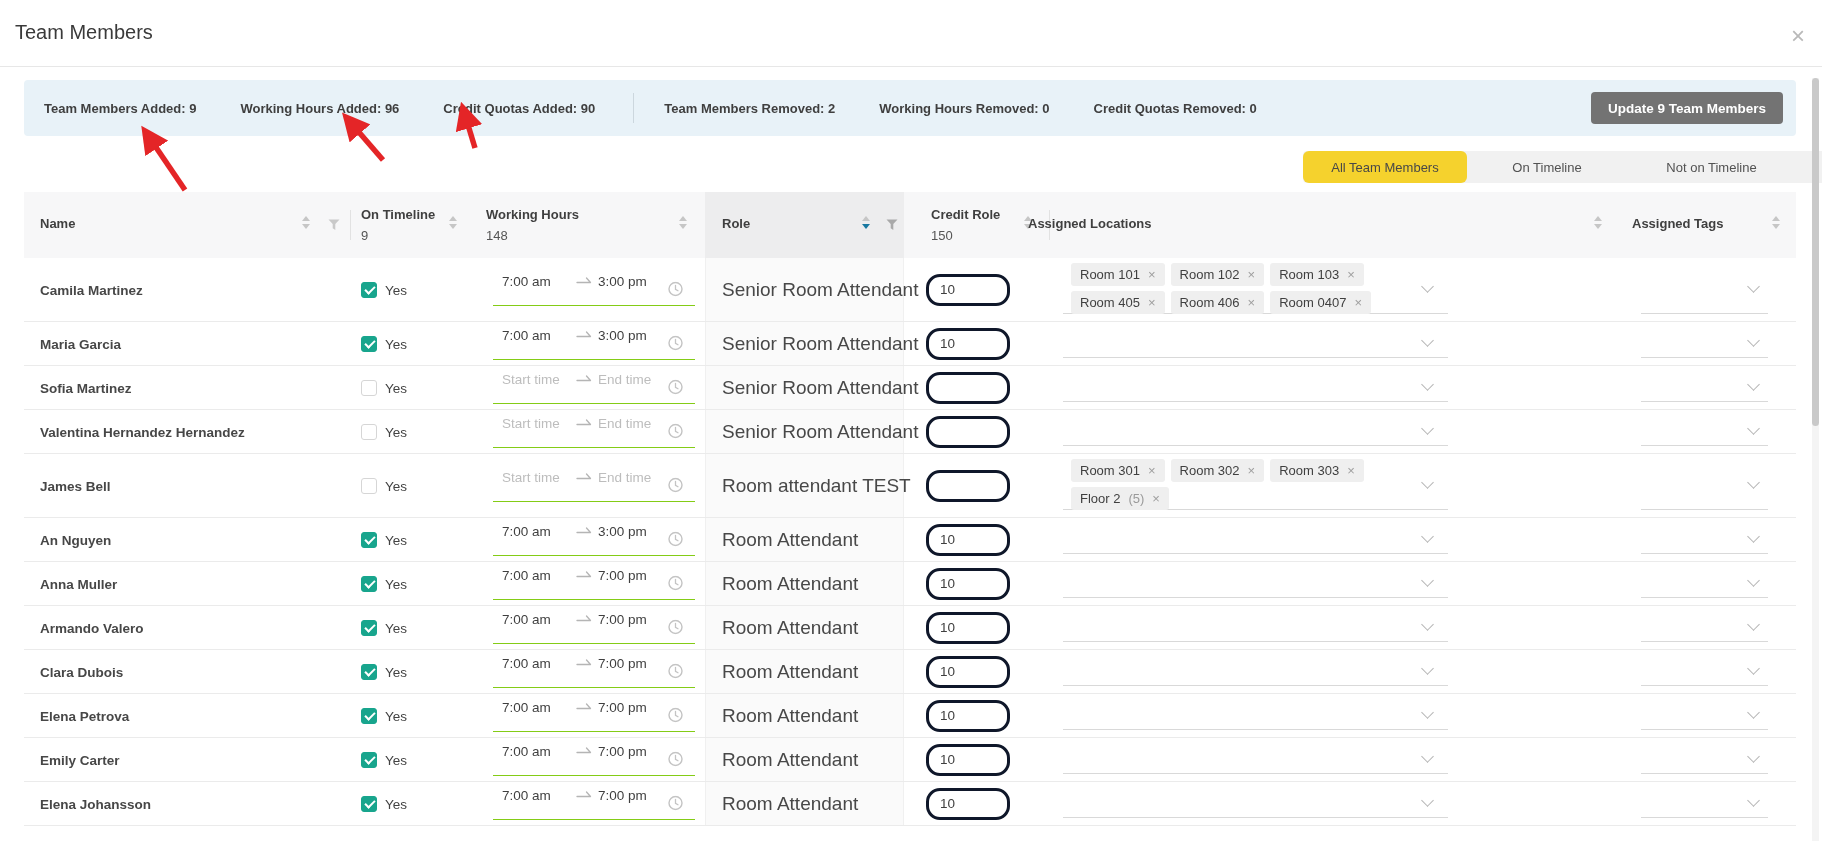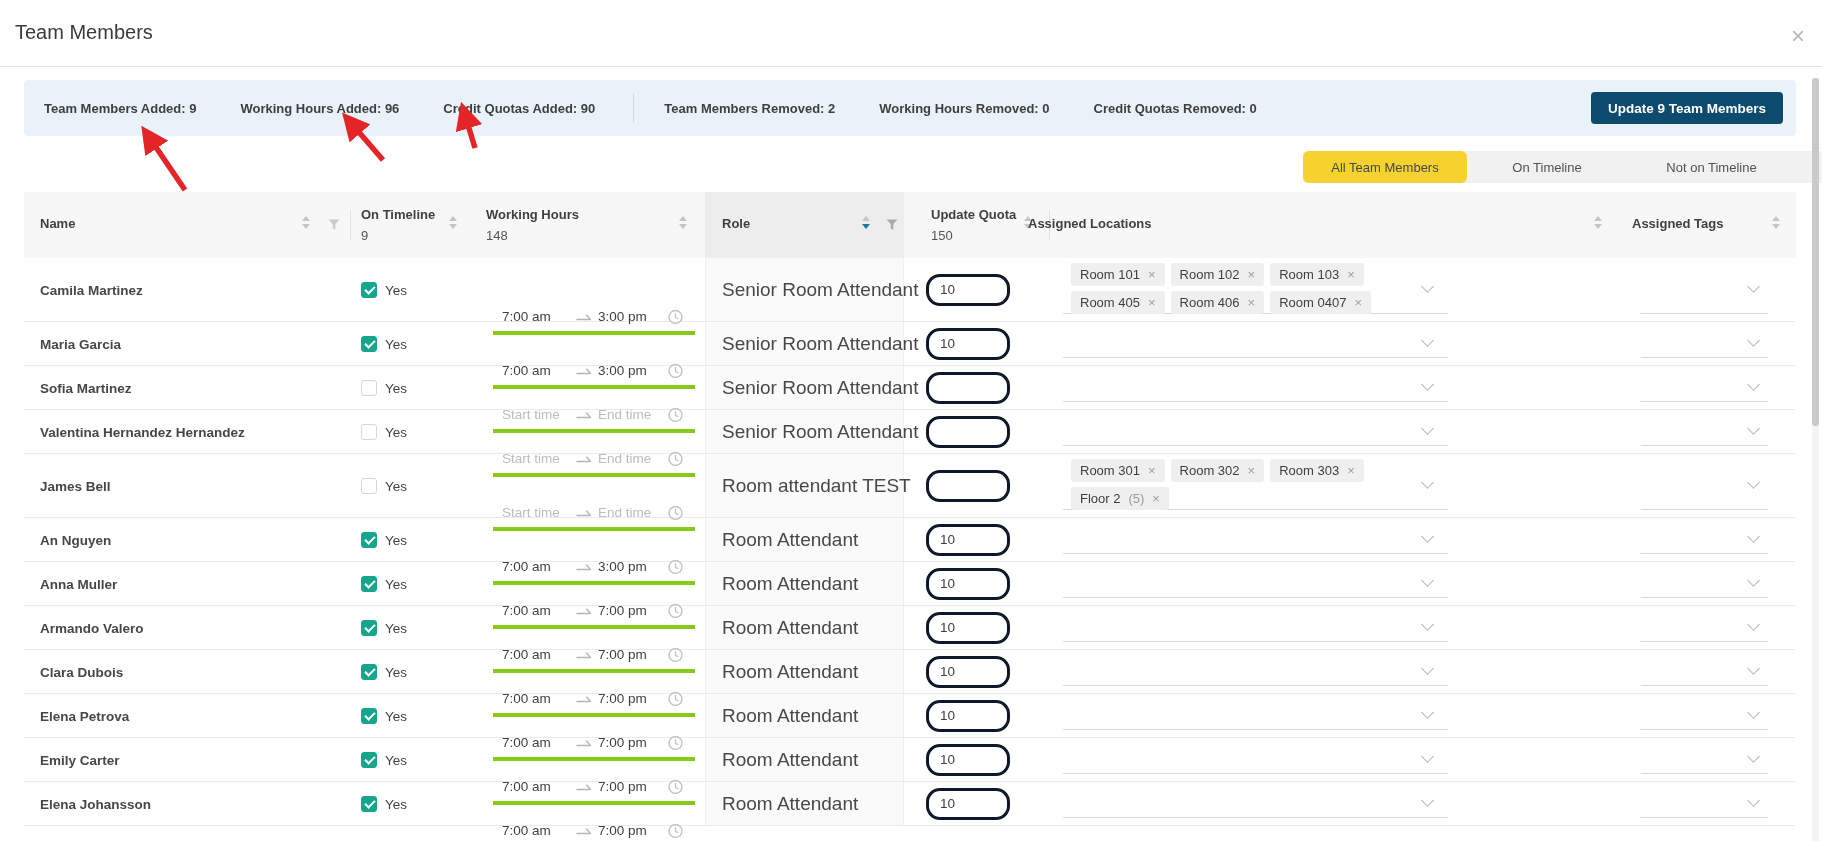--- a/index.html
+++ b/index.html
@@ -15,21 +15,21 @@
   
   .stats-bar {
     position: absolute; left: 24px; top: 80px; width: 1772px; height: 56px;
     background: #e8f2f8; border-radius: 4px; display: flex; align-items: center;
     padding-left: 20px; font-size: 13px; font-weight: 700; color: #3f3f3f;
   }
   .stat-item { margin-right: 44px; white-space: nowrap; }
   .stats-divider { width: 1px; height: 30px; background: #ccd7de; margin-right: 30px; margin-left: -6px; }
   .update-btn {
     position: absolute; right: 13px; top: 50%; transform: translateY(-50%);
-    background: #0c4a6e; color: #fff; border: none; border-radius: 4px;
+    background: #737373; color: #fff; border: none; border-radius: 4px;
     height: 32px; padding: 0 17px; font-size: 13.5px; font-weight: 700;
     font-family: "Liberation Sans", sans-serif; cursor: pointer;
   }
 
   
   .arrows-svg { position: absolute; left: 100px; top: 95px; pointer-events: none; }
 
   
   .tabs-bar {
     position: absolute; left: 1303px; top: 151px; width: 576px; height: 32px;
@@ -65,22 +65,22 @@
   .checkbox { left: 337px; width: 16px; height: 16px; border-radius: 3px; cursor: pointer; }
   .checkbox.unchecked { background: #fff; border: 1px solid #d6d6d6; }
   .checkbox.checked { background: #18a58d; border: 1px solid #18a58d; }
   .checkbox.checked::after {
     content: ''; position: absolute; left: 5px; top: 1.5px; width: 4px; height: 8px;
     border: solid #fff; border-width: 0 2px 2px 0; transform: rotate(45deg);
   }
   .yes-label { left: 361px; font-size: 13.5px; color: #434343; }
 
   .time-range {
-    left: 469px; width: 202px; height: 32px; display: flex; align-items: center;
-    border-bottom: 4px solid #84cc16; padding-left: 9px; font-size: 13.5px; color: #3f3f3f; margin-top: 29px;
+    left: 469px; width: 202px; height: 32px; display: flex; align-items: flex-start;
+    border-bottom: 1px solid #84cc16; padding-left: 9px; font-size: 13.5px; color: #3f3f3f;
   }
   .time-field { cursor: text; }
   .time-start { width: 74px; }
   .time-end { width: 62px; margin-left: 6px; }
   .time-field.ph { color: #bdbdbd; }
   .swap-arrow { flex: 0 0 auto; }
   .clock { position: absolute; right: 12px; top: 50%; transform: translateY(-50%); }
 
   .role-cell-bg { position: absolute; left: 681px; top: 0; width: 199px; height: 100%; background: #fafafa;
     border-left: 1px solid #f0f0f0; border-right: 1px solid #f0f0f0; }
@@ -182,21 +182,21 @@
 
     <span class="th-label" style="left:698px; top:24px;">Role</span>
     <span class="carets" style="left:838px; top:24px;">
         <i class="caret up"></i>
         <i class="caret down active"></i>
       </span>
     <svg class="funnel" style="left:862px; top:27px;" width="12" height="12" viewBox="0 0 12 12">
         <path d="M0.5 0.5 H11.5 L7.3 5 V11 L4.7 9.2 V5 Z" fill="#a9a9a9"></path>
       </svg>
 
-    <span class="th-label" style="left:907px; top:15px;">Update Quota</span>
+    <span class="th-label" style="left:907px; top:15px;">Credit Role</span>
     <span class="th-count" style="left:907px; top:36px;">150</span>
     <span class="carets" style="left:1000px; top:24px;">
         <i class="caret up"></i>
         <i class="caret down"></i>
       </span>
     <span class="hdr-divider" style="left:1025px;"></span>
 
     <span class="th-label" style="left:1004px; top:24px;">Assigned Locations</span>
     <span class="carets" style="left:1570px; top:24px;">
         <i class="caret up"></i>

